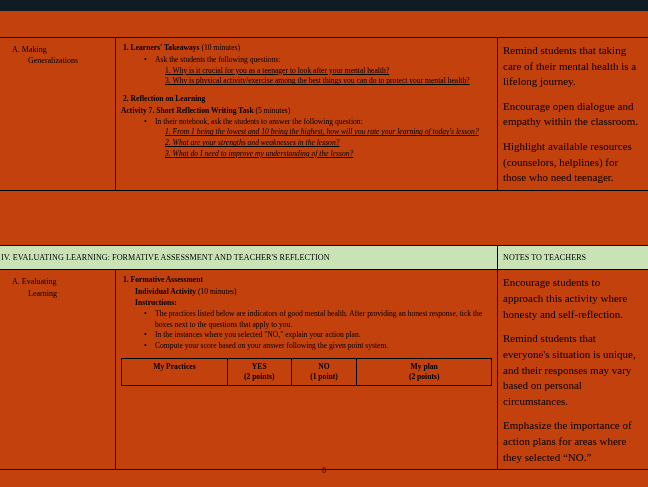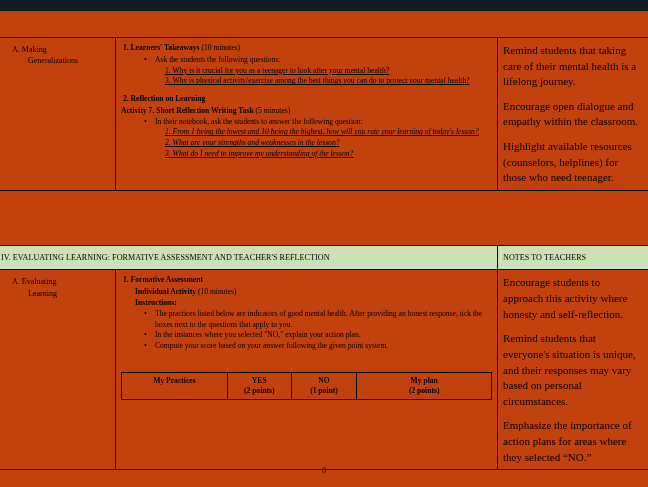--- a/index.html
+++ b/index.html
@@ -124,21 +124,21 @@
     letter-spacing: 0.05px;
     padding: 6px 5px 6px 5px !important;
     vertical-align: middle;
   }
 
   
   table.inner {
     border-collapse: collapse;
     table-layout: fixed;
     width: 100%;
-    margin-top: 20px;
+    margin-top: 6px;
     font-size: 7.6px;
   }
   table.inner td {
     border: 1px solid #000000;
     padding: 3px 4px;
     vertical-align: top;
   }
   table.inner td.hd {
     font-weight: bold;
     text-align: center;

